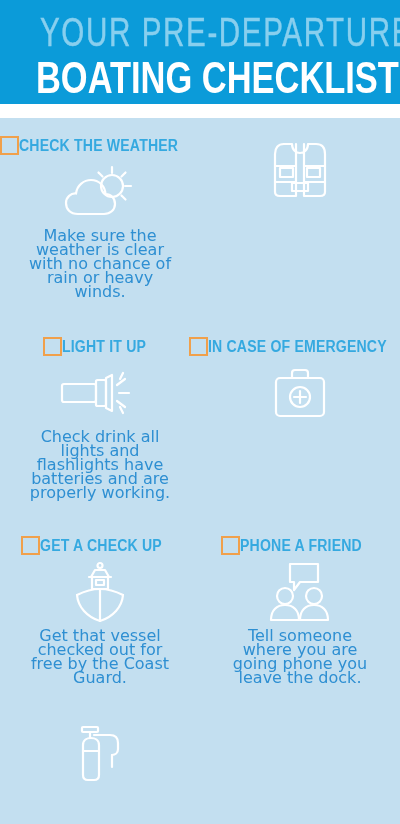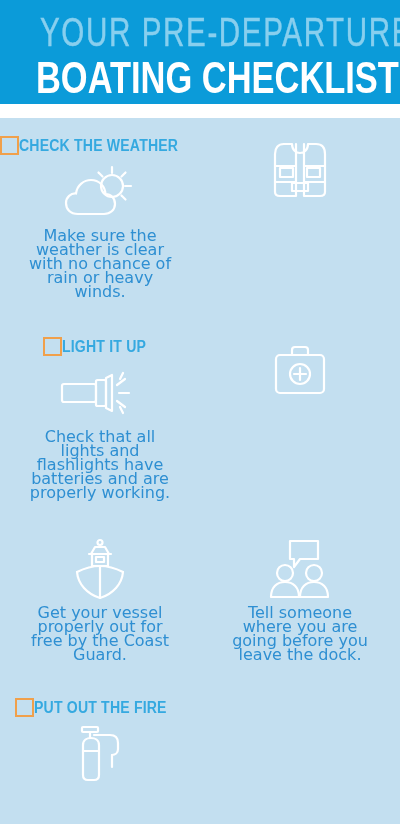--- a/index.html
+++ b/index.html
@@ -186,77 +186,85 @@
           <rect x="3" y="13" width="34" height="18" rx="2"></rect>
           <rect x="37" y="9" width="10" height="26" rx="1.5"></rect>
           <path d="M47 7 L53 4 L53 40 L47 37 Z"></path>
           <line x1="60" y1="22" x2="70" y2="22"></line>
           <line x1="58" y1="14" x2="66" y2="8"></line>
           <line x1="58" y1="30" x2="66" y2="36"></line>
           <line x1="61" y1="8" x2="64" y2="2"></line>
           <line x1="61" y1="36" x2="64" y2="42"></line>
         </svg>
       </div>
-      <div class="item-desc">Check that all lights and flashlights have batteries and are properly working.</div>
-    </div>
-
-    <div class="cell">
+      <div class="item-desc">Check drink all lights and flashlights have batteries and are properly working.</div>
+    </div>
+
+    <div class="cell">
+      <div class="item-head">
+        <div class="checkbox"></div>
+        <div class="item-title">IN CASE OF EMERGENCY</div>
+      </div>
       <div class="icon-wrap">
         <svg width="54" height="52" viewBox="0 0 54 52" fill="none" stroke="#ffffff" stroke-width="2.2" stroke-linecap="round" stroke-linejoin="round">
           <path d="M19 11 L19 6 C19 4 20 3 22 3 L32 3 C34 3 35 4 35 6 L35 11"></path>
           <rect x="3" y="11" width="48" height="38" rx="4"></rect>
           <circle cx="27" cy="30" r="10"></circle>
           <line x1="27" y1="24" x2="27" y2="36"></line>
           <line x1="21" y1="30" x2="33" y2="30"></line>
         </svg>
       </div>
     </div>
 
   </div>
 
   <div class="row row-3">
 
     <div class="cell">
+      <div class="item-head">
+        <div class="checkbox"></div>
+        <div class="item-title">GET A CHECK UP</div>
+      </div>
       <div class="icon-wrap">
         <svg width="62" height="62" viewBox="0 0 62 62" fill="none" stroke="#ffffff" stroke-width="2.2" stroke-linecap="round" stroke-linejoin="round">
           <circle cx="31" cy="4.5" r="2.5"></circle>
           <path d="M22 16 L26 9 L36 9 L40 16 Z"></path>
           <line x1="20" y1="16" x2="42" y2="16"></line>
           <path d="M23 16 L23 28 L39 28 L39 16"></path>
           <rect x="27" y="19" width="8" height="5"></rect>
           <path d="M8 34 C8 34 20 28 31 28 C42 28 54 34 54 34"></path>
           <path d="M8 34 C9 46 18 56 31 60 C44 56 53 46 54 34"></path>
           <line x1="31" y1="28" x2="31" y2="60"></line>
         </svg>
       </div>
-      <div class="item-desc">Get your vessel properly out for free by the Coast Guard.</div>
-    </div>
-
-    <div class="cell">
+      <div class="item-desc">Get that vessel checked out for free by the Coast Guard.</div>
+    </div>
+
+    <div class="cell">
+      <div class="item-head">
+        <div class="checkbox"></div>
+        <div class="item-title">PHONE A FRIEND</div>
+      </div>
       <div class="icon-wrap">
         <svg width="68" height="60" viewBox="0 0 68 60" fill="none" stroke="#ffffff" stroke-width="2.2" stroke-linecap="round" stroke-linejoin="round">
           <path d="M24 2 L52 2 L52 20 L34 20 L28 28 L28 20 L24 20 Z"></path>
           <circle cx="19" cy="34" r="8"></circle>
           <path d="M5 58 C5 48 11 43 19 43 C27 43 33 48 33 58 Z"></path>
           <circle cx="48" cy="34" r="8"></circle>
           <path d="M34 58 C34 48 40 43 48 43 C56 43 62 48 62 58 Z"></path>
         </svg>
       </div>
-      <div class="item-desc">Tell someone where you are going before you leave the dock.</div>
+      <div class="item-desc">Tell someone where you are going phone you leave the dock.</div>
     </div>
 
   </div>
 
   <div class="row row-4">
 
     <div class="cell">
-      <div class="item-head">
-        <div class="checkbox"></div>
-        <div class="item-title">PUT OUT THE FIRE</div>
-      </div>
       <div class="icon-wrap">
         <svg width="52" height="58" viewBox="0 0 52 58" fill="none" stroke="#ffffff" stroke-width="2.2" stroke-linecap="round" stroke-linejoin="round">
           <rect x="8" y="2" width="16" height="5" rx="1"></rect>
           <line x1="16" y1="7" x2="16" y2="13"></line>
           <path d="M20 10 L36 10 C41 10 44 13 44 18 L44 24 C44 28 41 30 38 30"></path>
           <path d="M38 30 L38 42"></path>
           <path d="M9 20 C9 15 13 13 17 13 C21 13 25 15 25 20 L25 50 C25 54 23 55 20 55 L14 55 C11 55 9 54 9 50 Z"></path>
           <line x1="9" y1="26" x2="25" y2="26"></line>
         </svg>
       </div>

